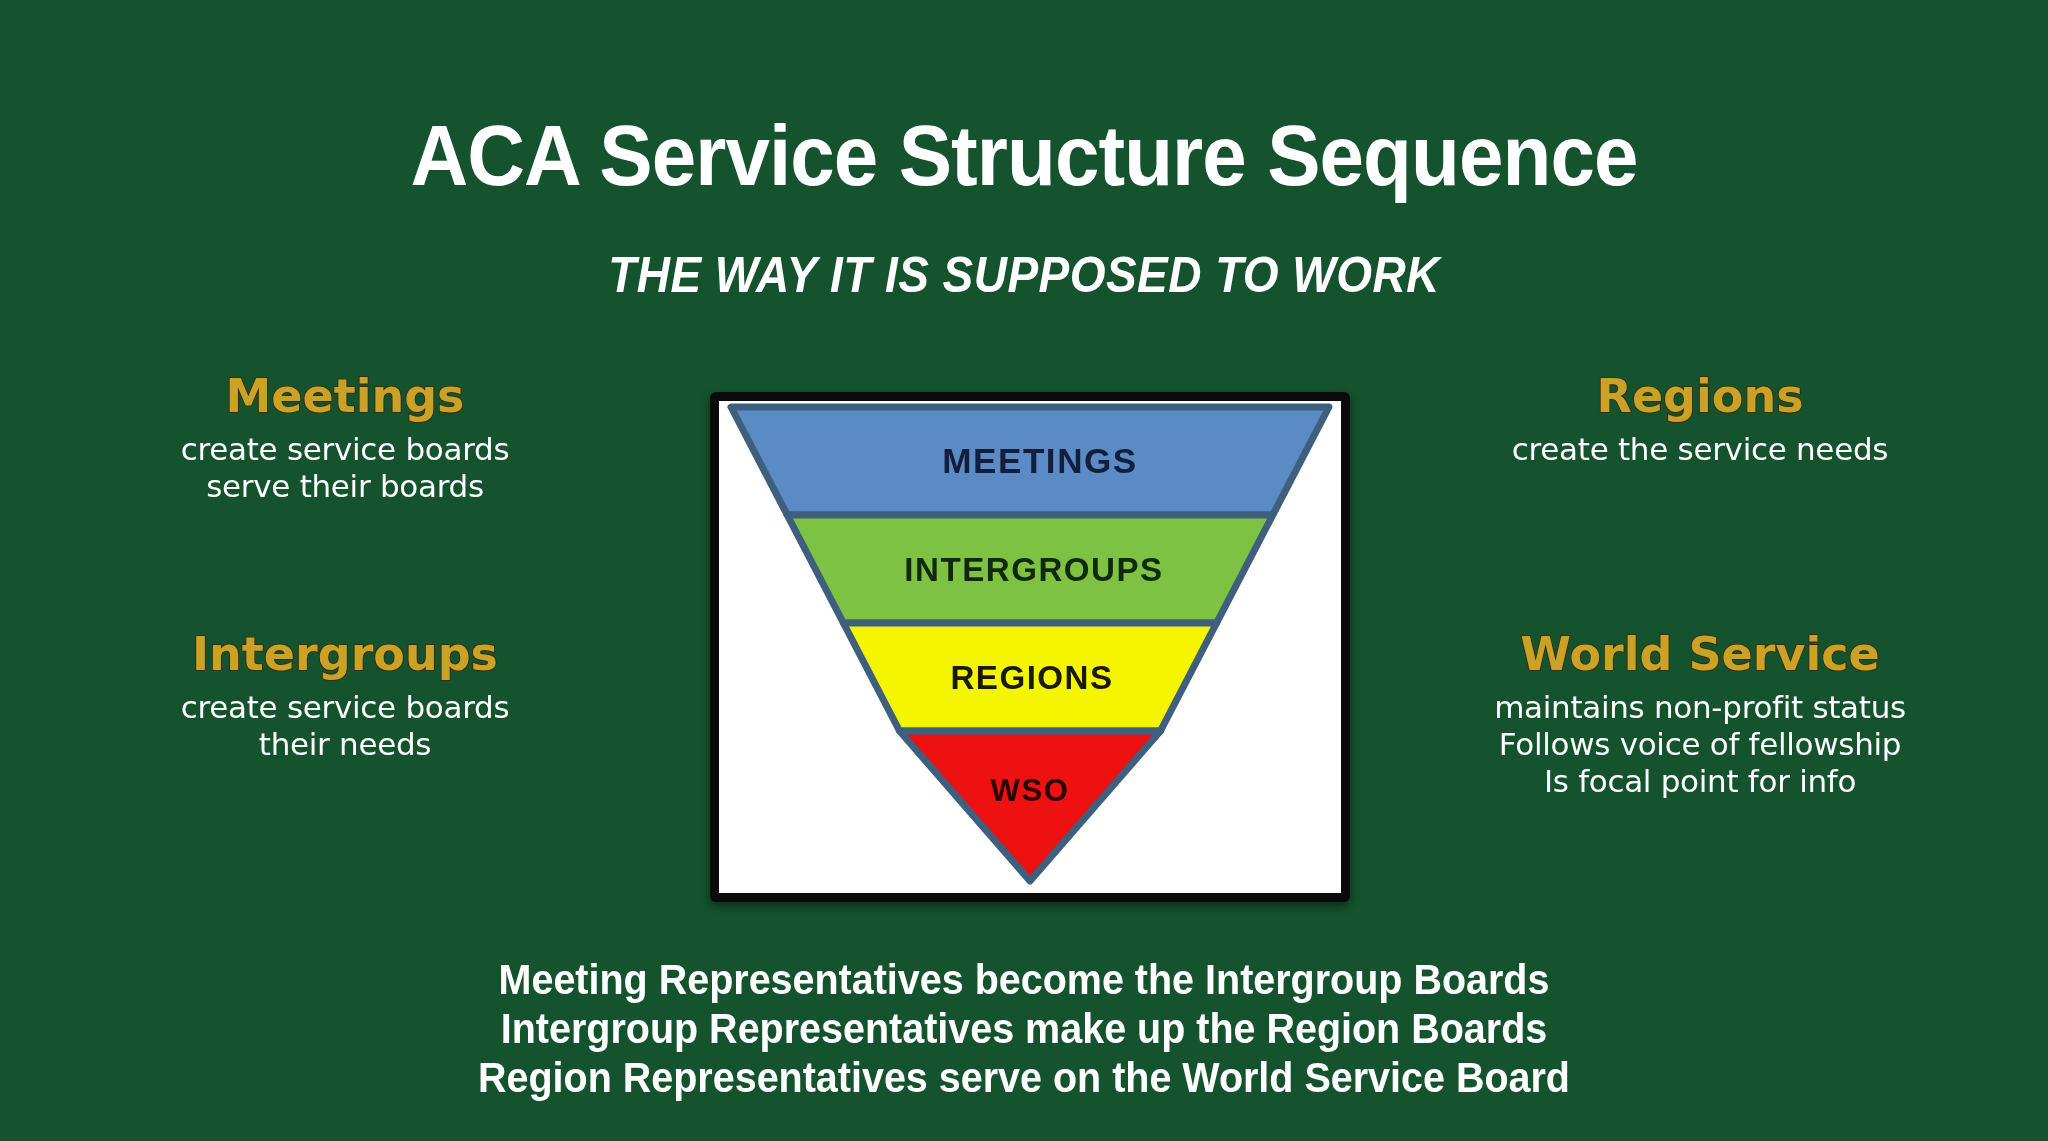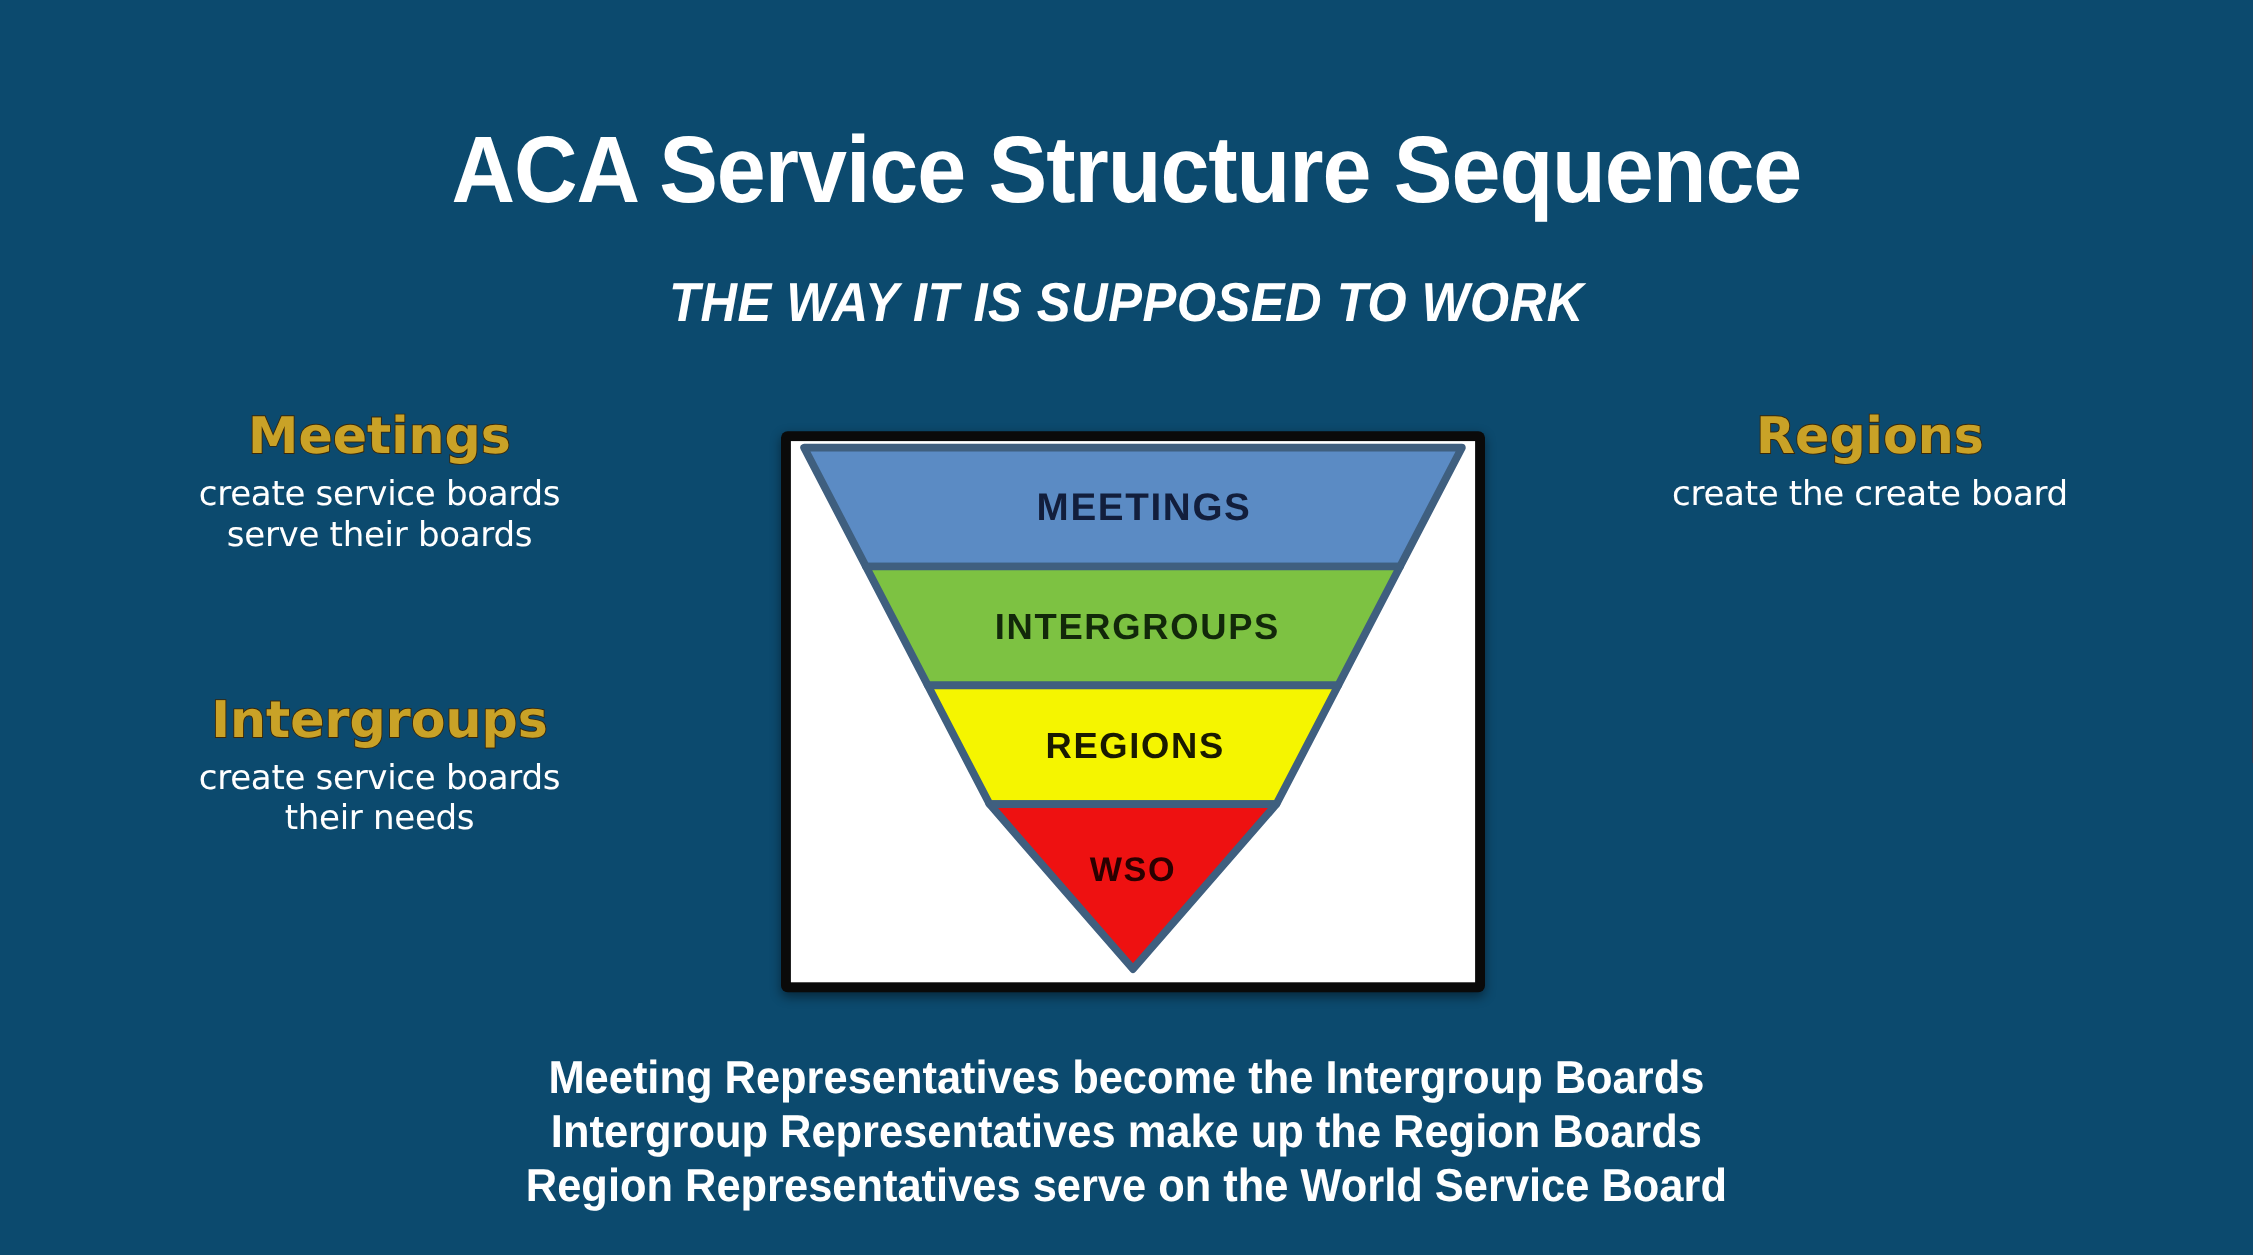--- a/index.html
+++ b/index.html
@@ -11,21 +11,21 @@
     height: 1141px;
     background: #7C2226;
     font-family: "Liberation Sans", sans-serif;
     overflow: hidden;
     position: relative;
   }
 
   .slide {
     position: absolute;
     inset: 0;
-    background: #0c4a6e;
+    background: #14532d;
   }
 
   
   .title {
     position: absolute;
     left: 0;
     right: 0;
     top: 112px;
     text-align: center;
     color: #FFFFFF;
@@ -159,24 +159,32 @@
     <div class="gold-head">Intergroups</div>
     <div class="body-lines">
       <div>create service boards</div>
       <div>their needs</div>
     </div>
   </div>
 
   <div class="col col-right blk-regions">
     <div class="gold-head">Regions</div>
     <div class="body-lines">
-      <div>create the create board</div>
-    </div>
-  </div>
-
+      <div>create the service needs</div>
+    </div>
+  </div>
+
+  <div class="col col-right blk-world">
+    <div class="gold-head">World Service</div>
+    <div class="body-lines">
+      <div>maintains non-profit status</div>
+      <div>Follows voice of fellowship</div>
+      <div>Is focal point for info</div>
+    </div>
+  </div>
 
   <div class="diagram-frame">
     <div class="diagram-canvas">
       <svg viewBox="0 0 620 492" preserveAspectRatio="none">
 
         <polygon points="12,6 608,6 552,114 68,114" fill="#5B8BC4" stroke="#3F5F7F" stroke-width="7" stroke-linejoin="round"></polygon>
 
         <polygon points="68,114 552,114 496,222 124,222" fill="#7DC242" stroke="#3F5F7F" stroke-width="7" stroke-linejoin="round"></polygon>
 
         <polygon points="124,222 496,222 440,330 180,330" fill="#F5F500" stroke="#3F5F7F" stroke-width="7" stroke-linejoin="round"></polygon>

